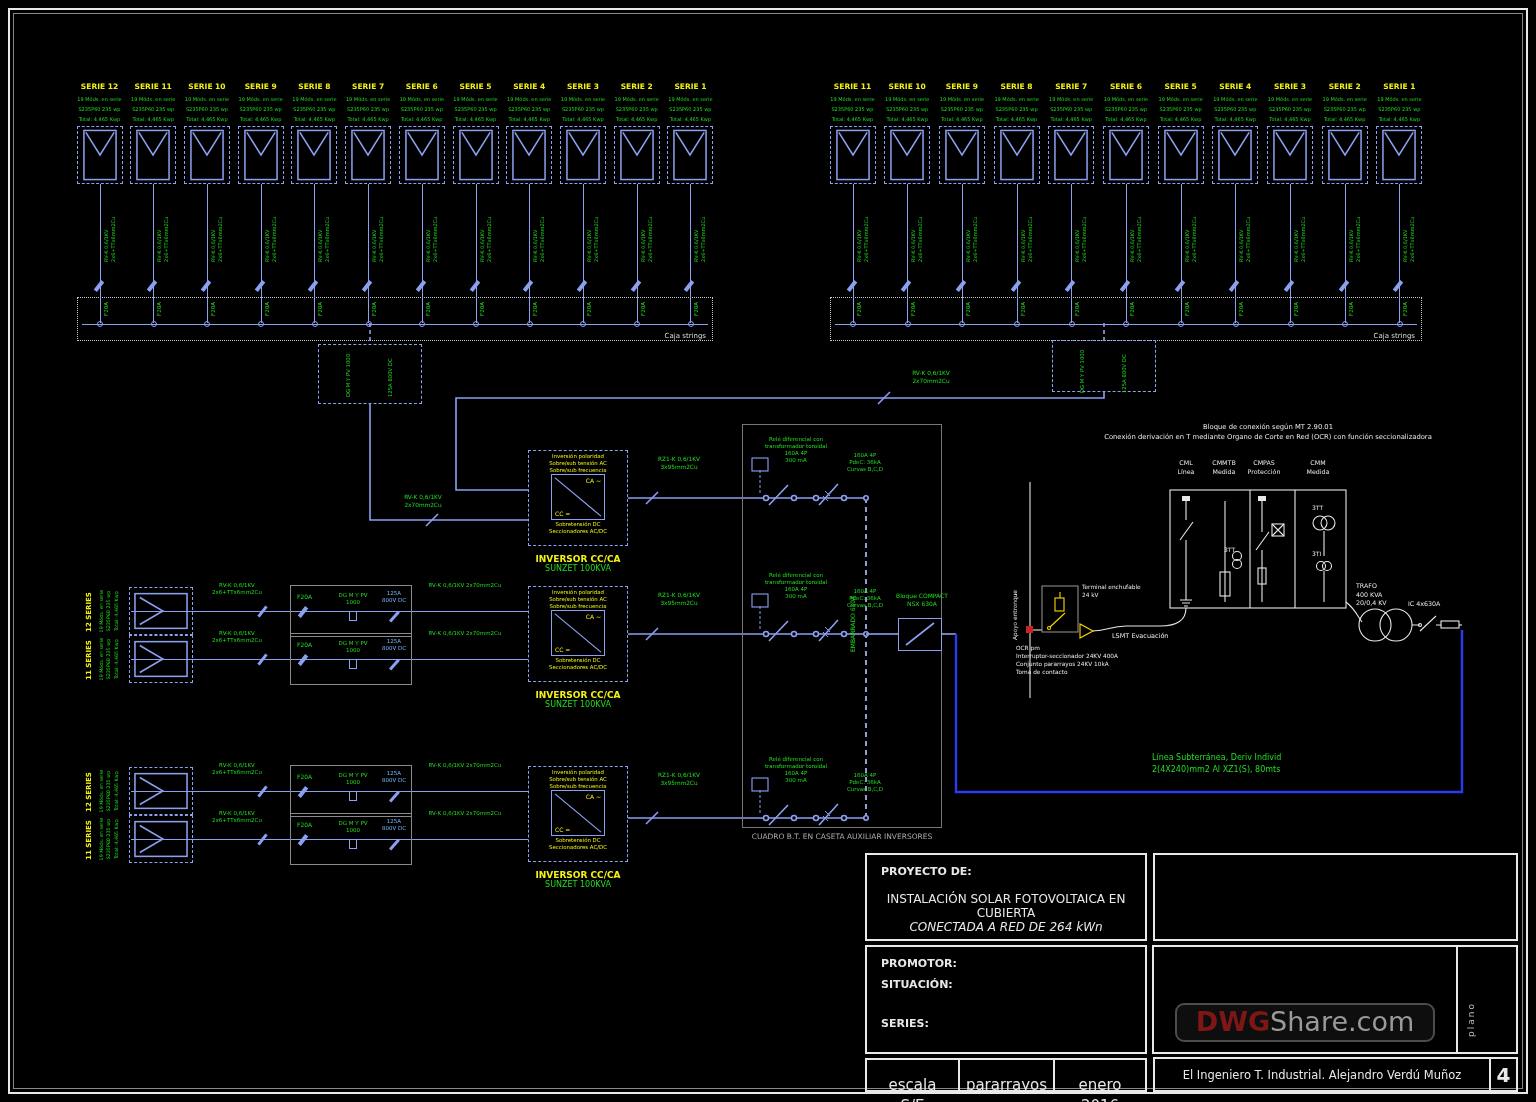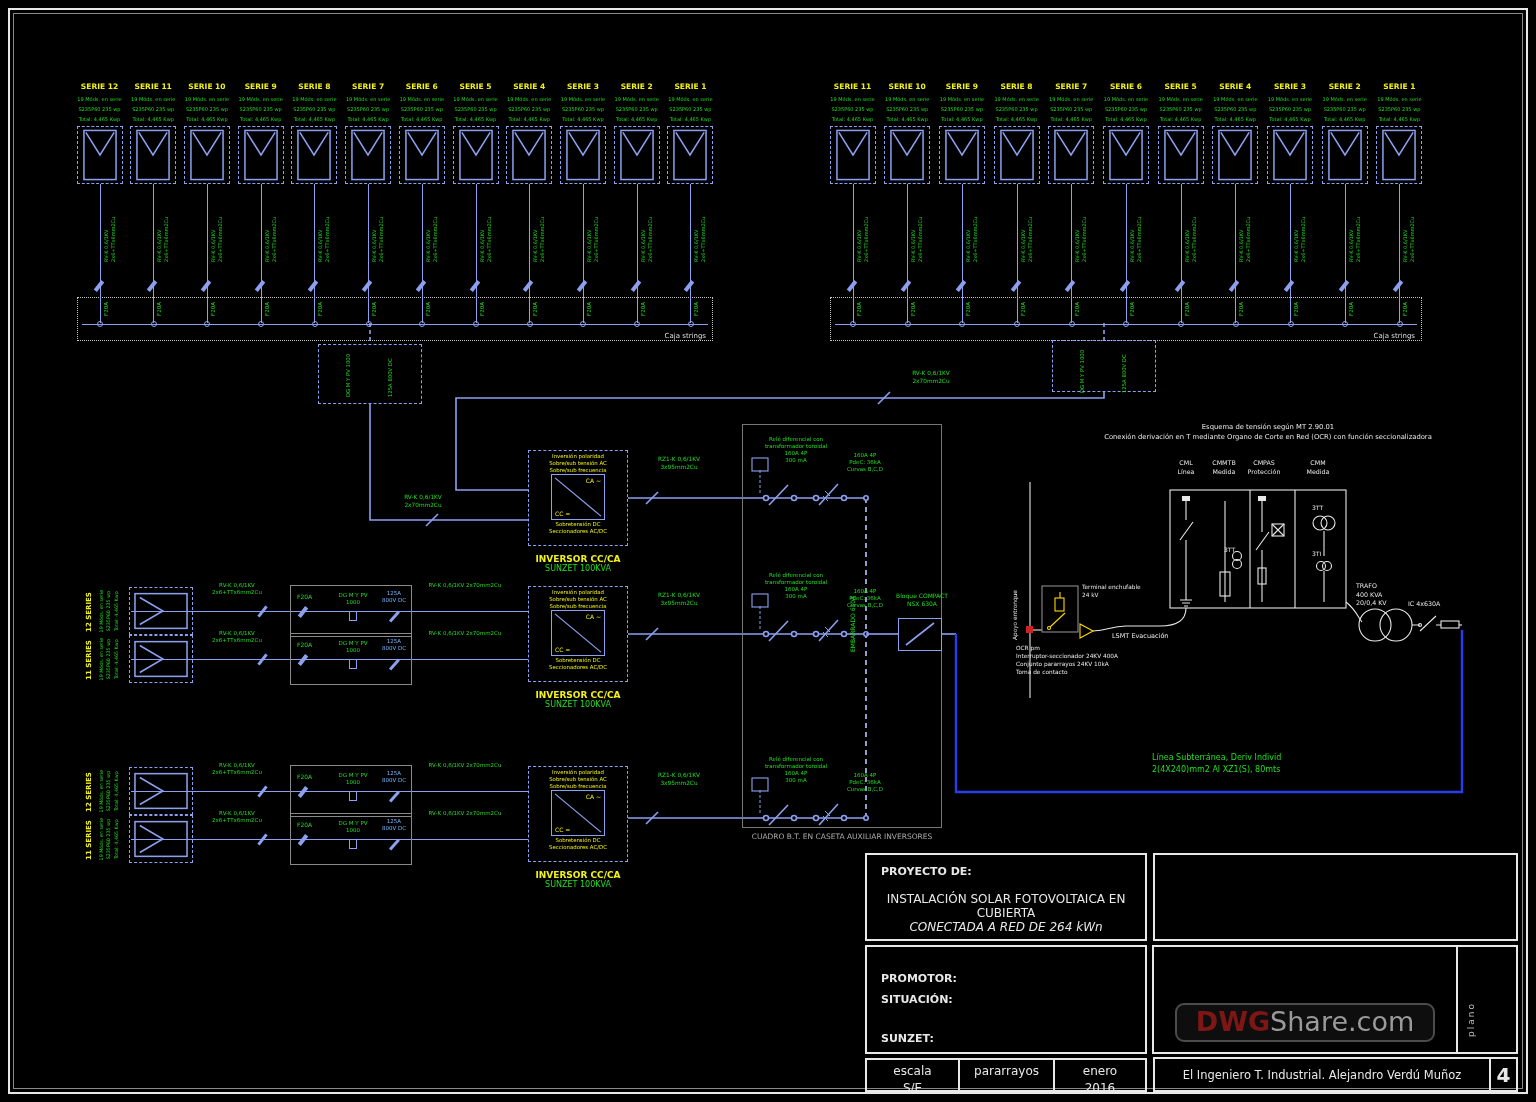--- a/index.html
+++ b/index.html
@@ -118,24 +118,24 @@
   .iclbl{left:1408px;top:600px;font-size:6.3px;}
   .tt{font-size:6px;}
 
   
   .tb{position:absolute;border:2px solid var(--white);color:var(--white);}
   .tb h3{font-size:11px;font-weight:bold;margin:10px 0 0 14px;}
   .tb-a{left:865px;top:853px;width:282px;height:88px;}
   .tb-a .pr1{margin-top:14px;text-align:center;font-size:12px;}
   .tb-a .pr2{text-align:center;font-size:12px;font-style:italic;}
   .tb-b{left:865px;top:945px;width:282px;height:109px;}
-  .tb-b h3{margin-top:25px;}
+  .tb-b h3{margin-top:10px;}
   .tb-b h3.sep{margin-top:8px;}
   .tb-b h3.plano{margin-top:26px;}
-  .tb-s{font-size:12px;text-align:center;line-height:1.4;padding-top:3px;}
+  .tb-s{font-size:15px;text-align:center;line-height:1.4;padding-top:15px;}
   .tb-escala{left:865px;top:1058px;width:95px;height:34px;}
   .tb-exp{left:958px;top:1058px;width:97px;height:34px;}
   .tb-enero{left:1053px;top:1058px;width:94px;height:34px;}
   .tb-rt{left:1153px;top:853px;width:365px;height:88px;}
   .tb-wm{left:1152px;top:945px;width:306px;height:109px;display:flex;align-items:flex-end;justify-content:center;padding-bottom:10px;}
   .tb-strip{left:1456px;top:945px;width:62px;height:109px;}
   .tb-strip span{position:absolute;left:8px;top:90px;transform:rotate(-90deg);transform-origin:left top;color:#bbb;font-size:9px;letter-spacing:2px;}
   .tb-eng{left:1153px;top:1057px;width:338px;height:35px;display:flex;align-items:center;justify-content:center;font-size:11.5px;}
   .tb-num{left:1489px;top:1057px;width:29px;height:35px;display:flex;align-items:center;justify-content:center;font-size:20px;font-weight:bold;}
   .wm{border:2px solid #4c4c4c;border-radius:9px;padding:1px 19px 3px;font-size:27px;color:var(--wm_gray);background:rgba(25,25,25,.55);white-space:nowrap;}
@@ -920,21 +920,21 @@
     <path d="M346,182 C356,190 358,197 362,202"></path>
     <circle cx="375" cy="205" r="16"></circle>
       <circle cx="396" cy="205" r="16"></circle>
     <path d="M412,205 H420 M420,211 L436,196 M436,205 H441"></path>
       <circle cx="420" cy="205" r="1.5"></circle>
     <rect x="441" y="201" width="18" height="7"></rect>
       <path d="M459,205 H462"></path>
   </svg>
 
   <div class="mtw mthead lbl">
-    <span>Esquema de tensión según MT 2.90.01</span><br><span>Conexión derivación en T mediante Organo de Corte en Red (OCR) con función seccionalizadora</span>
+    <span>Bloque de conexión según MT 2.90.01</span><br><span>Conexión derivación en T mediante Organo de Corte en Red (OCR) con función seccionalizadora</span>
   </div>
   <div id="mtcells">
       <div class="mtcell">
     <div>CML</div>
         <div>Línea</div>
   </div>
       <div class="mtcell">
     <div>CMMTB</div>
         <div>Medida</div>
   </div>
@@ -967,21 +967,21 @@
   <span class="mtw tt lbl" style="left:1312px;top:550px">3TI</span>
 
   <div class="tb tb-a">
     <h3>PROYECTO DE:</h3>
     <div class="pr1">INSTALACIÓN SOLAR FOTOVOLTAICA EN CUBIERTA</div>
     <div class="pr2">CONECTADA A RED DE 264 kWn</div>
   </div>
   <div class="tb tb-b">
     <h3>PROMOTOR:</h3>
     <h3 class="sep">SITUACIÓN:</h3>
-    <h3 class="plano">SUNZET:</h3>
+    <h3 class="plano">SERIES:</h3>
   </div>
   <div class="tb tb-escala tb-s">
     <span>escala</span><br><span>S/E</span>
   </div>
   <div class="tb tb-exp tb-s">
     <span>pararrayos</span>
   </div>
   <div class="tb tb-enero tb-s">
     <span>enero</span><br><span>2016</span>
   </div>

